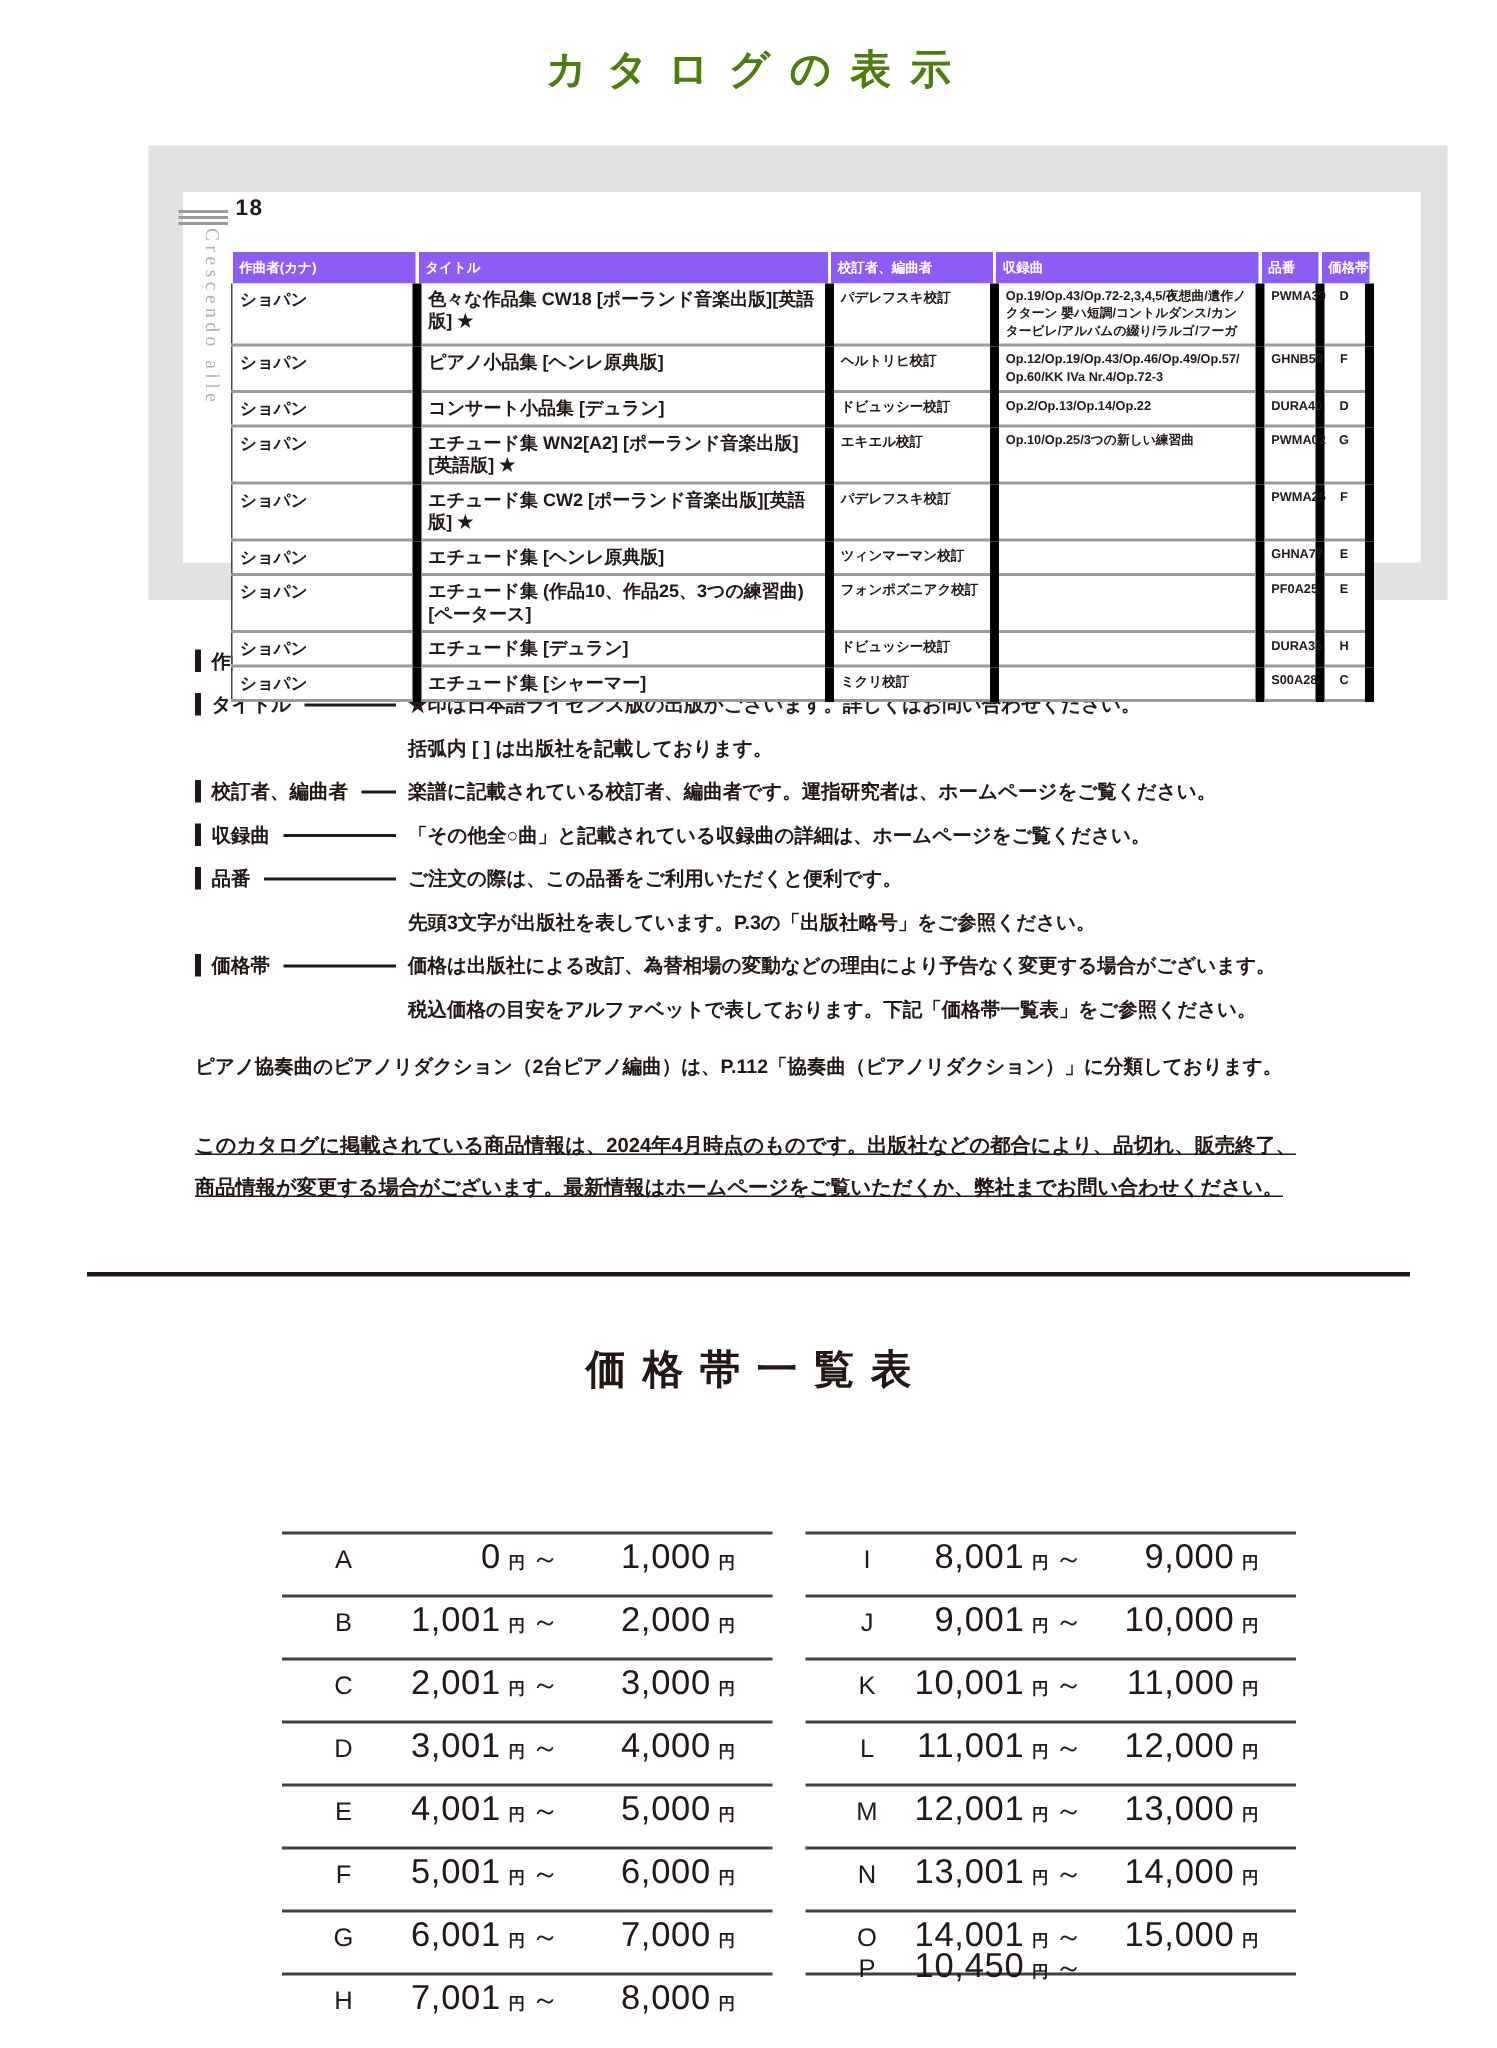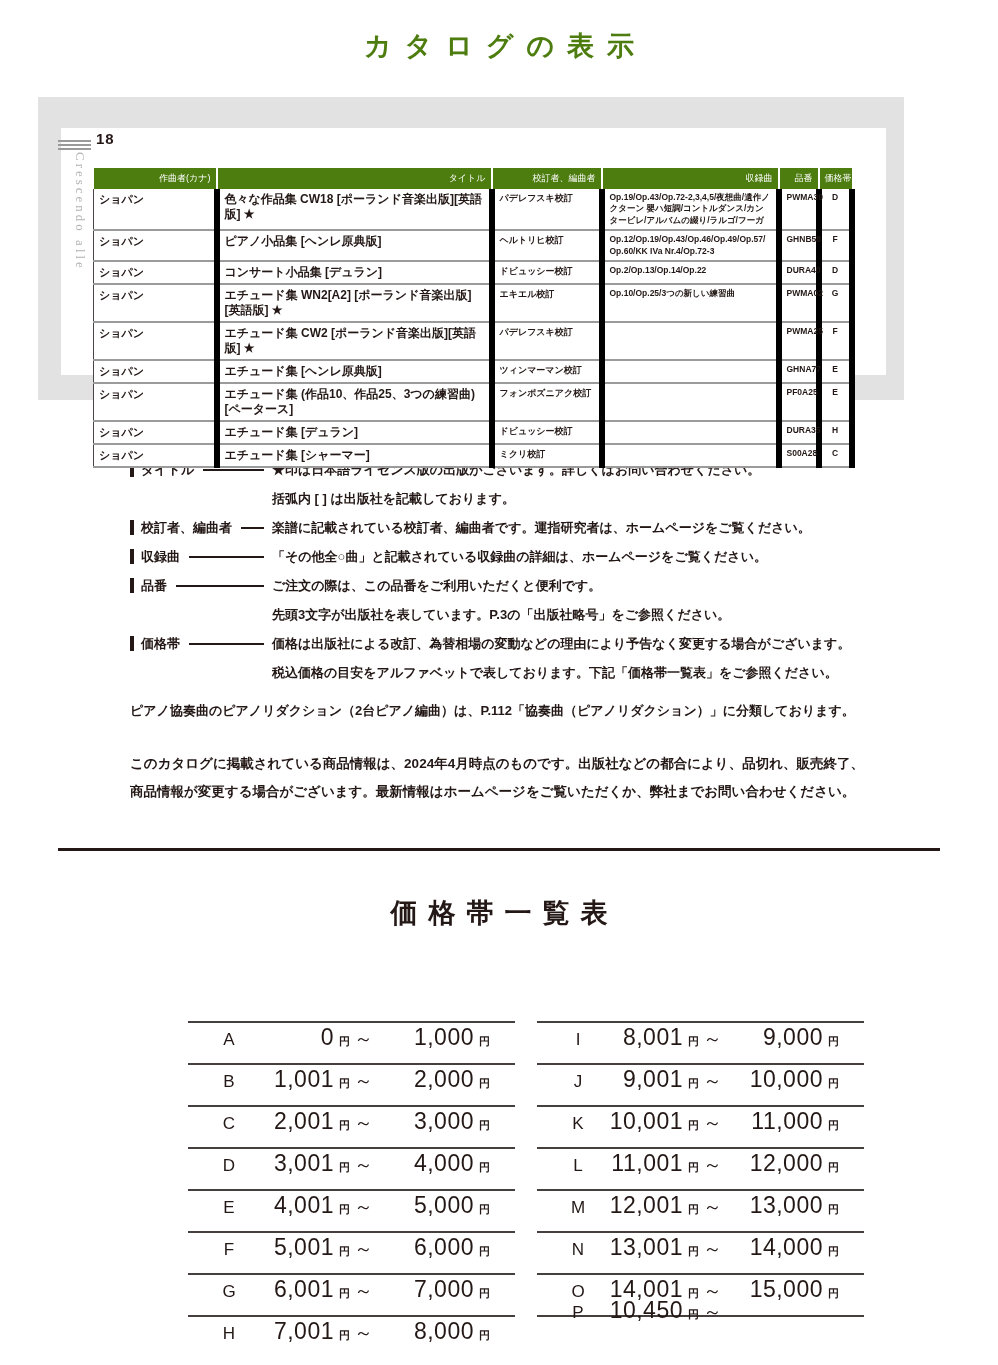--- a/index.html
+++ b/index.html
@@ -10,21 +10,21 @@
     color:#231815;
   }
   
   .doc-title {
     padding-top:28px; text-align:center;
     font-size:27px; font-weight:bold; letter-spacing:13px; text-indent:13px;
     color:#4d7c0f;
   }
   
   .sample-panel {
-    position:relative; margin:33px 0 0 38px;
+    position:relative; margin:33px 0 0 99px;
     width:866px; height:303px; background:#e2e2e2;
   }
   .sample-page {
     position:absolute; left:23px; top:31px; width:825px; height:247px;
     background:#ffffff;
   }
   .page-marker {
     position:absolute; left:20px; top:43px; width:33px; height:10px;
     background:repeating-linear-gradient(to bottom,#9a9a9a 0 2px,transparent 2px 4px);
   }
@@ -40,22 +40,22 @@
   }
   
   table.catalog {
     position:absolute; left:55px; top:71px; width:758px;
     border-collapse:collapse; table-layout:fixed;
   }
   .catalog col.w-composer{width:123px;} .catalog col.w-title{width:275px;}
   .catalog col.w-editor{width:110px;}   .catalog col.w-contents{width:177px;}
   .catalog col.w-code{width:40px;}      .catalog col.w-band{width:33px;}
   .catalog th {
-    background:#4d7c0f; color:#ffffff; font-size:9px; font-weight:normal;
-    text-align:right; padding:4px 5px; border-right:2px solid #ffffff;
+    background:#8b5cf6; color:#ffffff; font-size:9px; font-weight:bold;
+    text-align:left; padding:4px 5px; border-right:2px solid #ffffff;
     white-space:nowrap; overflow:hidden;
   }
   .catalog th:last-child { border-right:none; }
   .catalog td {
     border-right:6px solid #000000; border-bottom:2px solid #9b9b9b;
     vertical-align:top; padding:3px 5px; background:#ffffff;
   }
   .catalog td:first-child { border-left:1px solid #4a4442; }
   .c-composer { font-size:11px; font-weight:bold; }
   .c-title    { font-size:12px; font-weight:bold; line-height:1.25; }
@@ -73,21 +73,21 @@
   .legend-bar { width:4px; height:15px; background:#231815; margin-right:7px; flex:none; }
   .legend-label { font-size:13px; font-weight:bold; white-space:nowrap; }
   .legend-line { flex:1; height:2px; background:#231815; margin:0 2px 0 9px; min-width:12px; }
   .legend-desc { flex:1; }
   .legend-desc p { font-size:13px; font-weight:bold; line-height:29px; white-space:nowrap; }
   .note-para {
     margin:9px 60px 0 130px;
     font-size:13px; font-weight:bold; line-height:29px;
   }
   .disclaimer { margin:25px 60px 0 130px; }
-  .disclaimer p { font-size:13.5px; font-weight:bold; line-height:28px; }
+  .disclaimer p { font-size:13.5px; font-weight:bold; line-height:28px;text-decoration:underline; }
   
   .divider { margin:42px 0 0 58px; width:882px; height:3px; background:#231815; }
   
   .price-title {
     margin-top:44px; text-align:center;
     font-size:27px; font-weight:bold; letter-spacing:11px; text-indent:11px;
   }
   .price-wrap { margin:50px 0 0 188px; width:676px; display:flex; gap:22px; }
   .price-col { flex:1; }
   .price-row {

